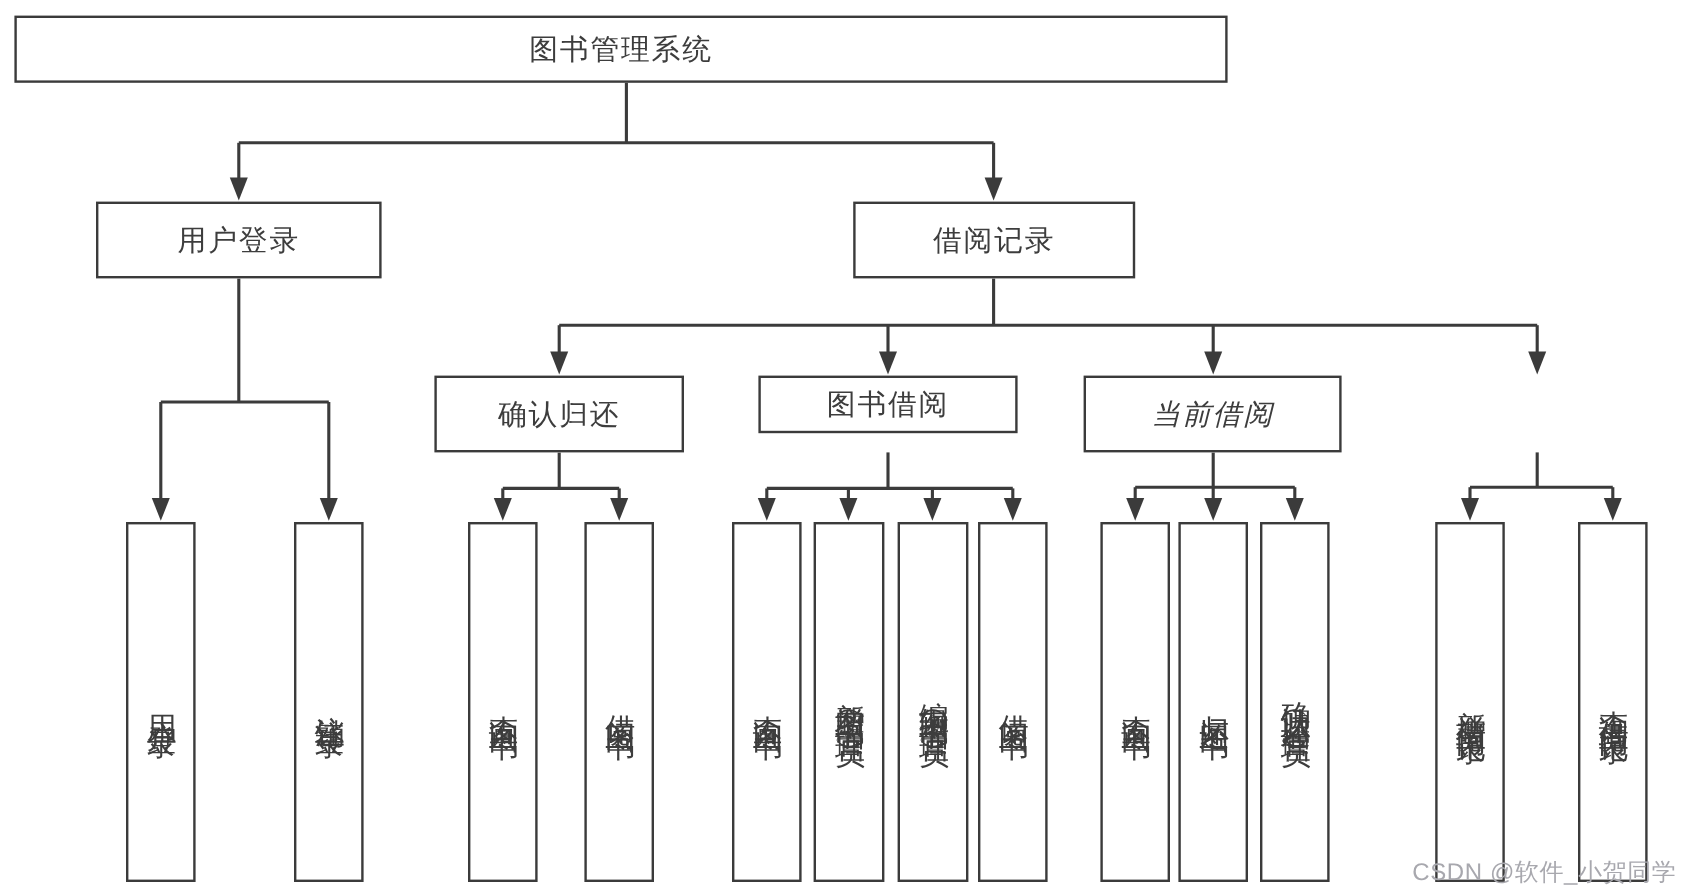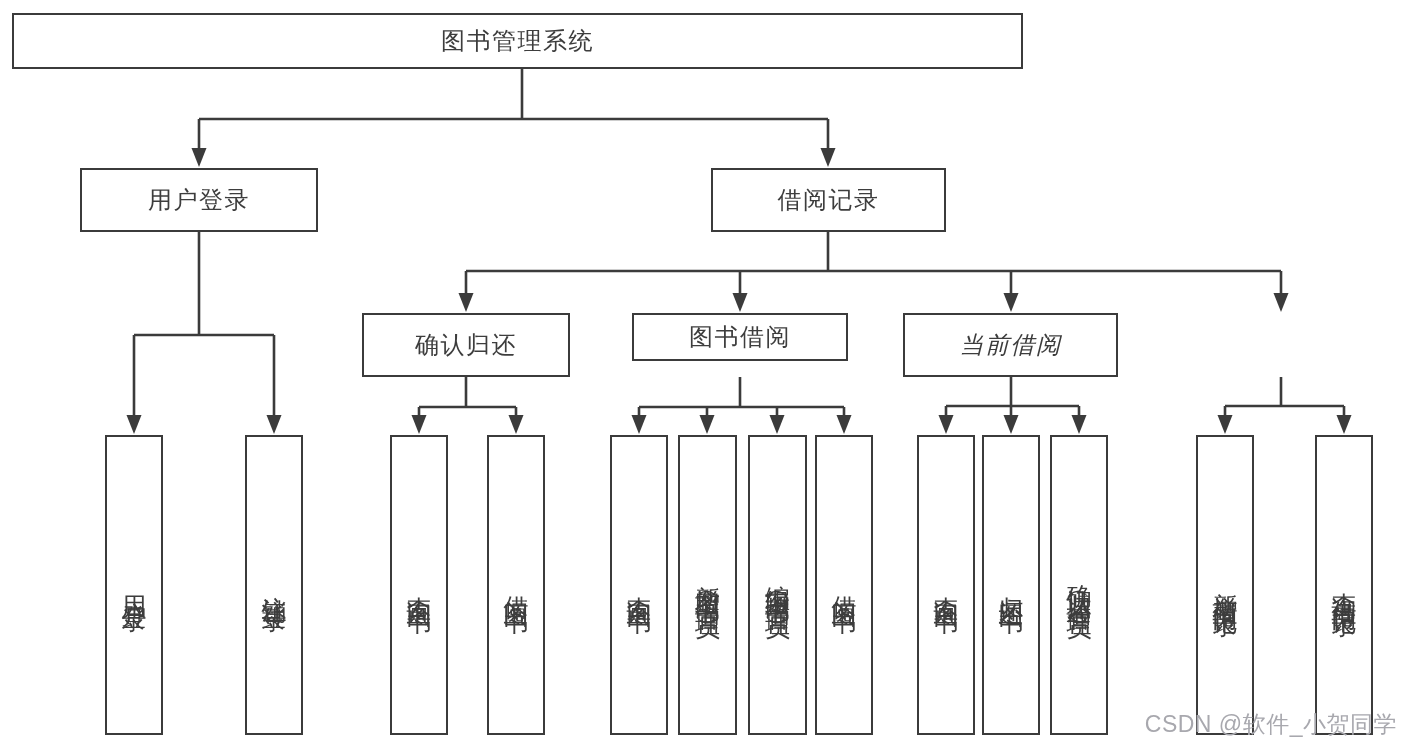--- a/index.html
+++ b/index.html
@@ -35,21 +35,21 @@
     writing-mode:vertical-rl;
     text-orientation:mixed;
     line-height:1.15;
     letter-spacing:4.5px;
     white-space:nowrap;
   }
   .watermark{
     position:absolute;
     right:8px;bottom:7px;
     z-index:2;
-    font-size:23px;
+    font-size:20px;
     color:var(--watermark);
     letter-spacing:0.5px;
     white-space:nowrap;
     margin-top:25px;
   }
 </style>
 </head>
 <body>
 
 <div class="canvas">

